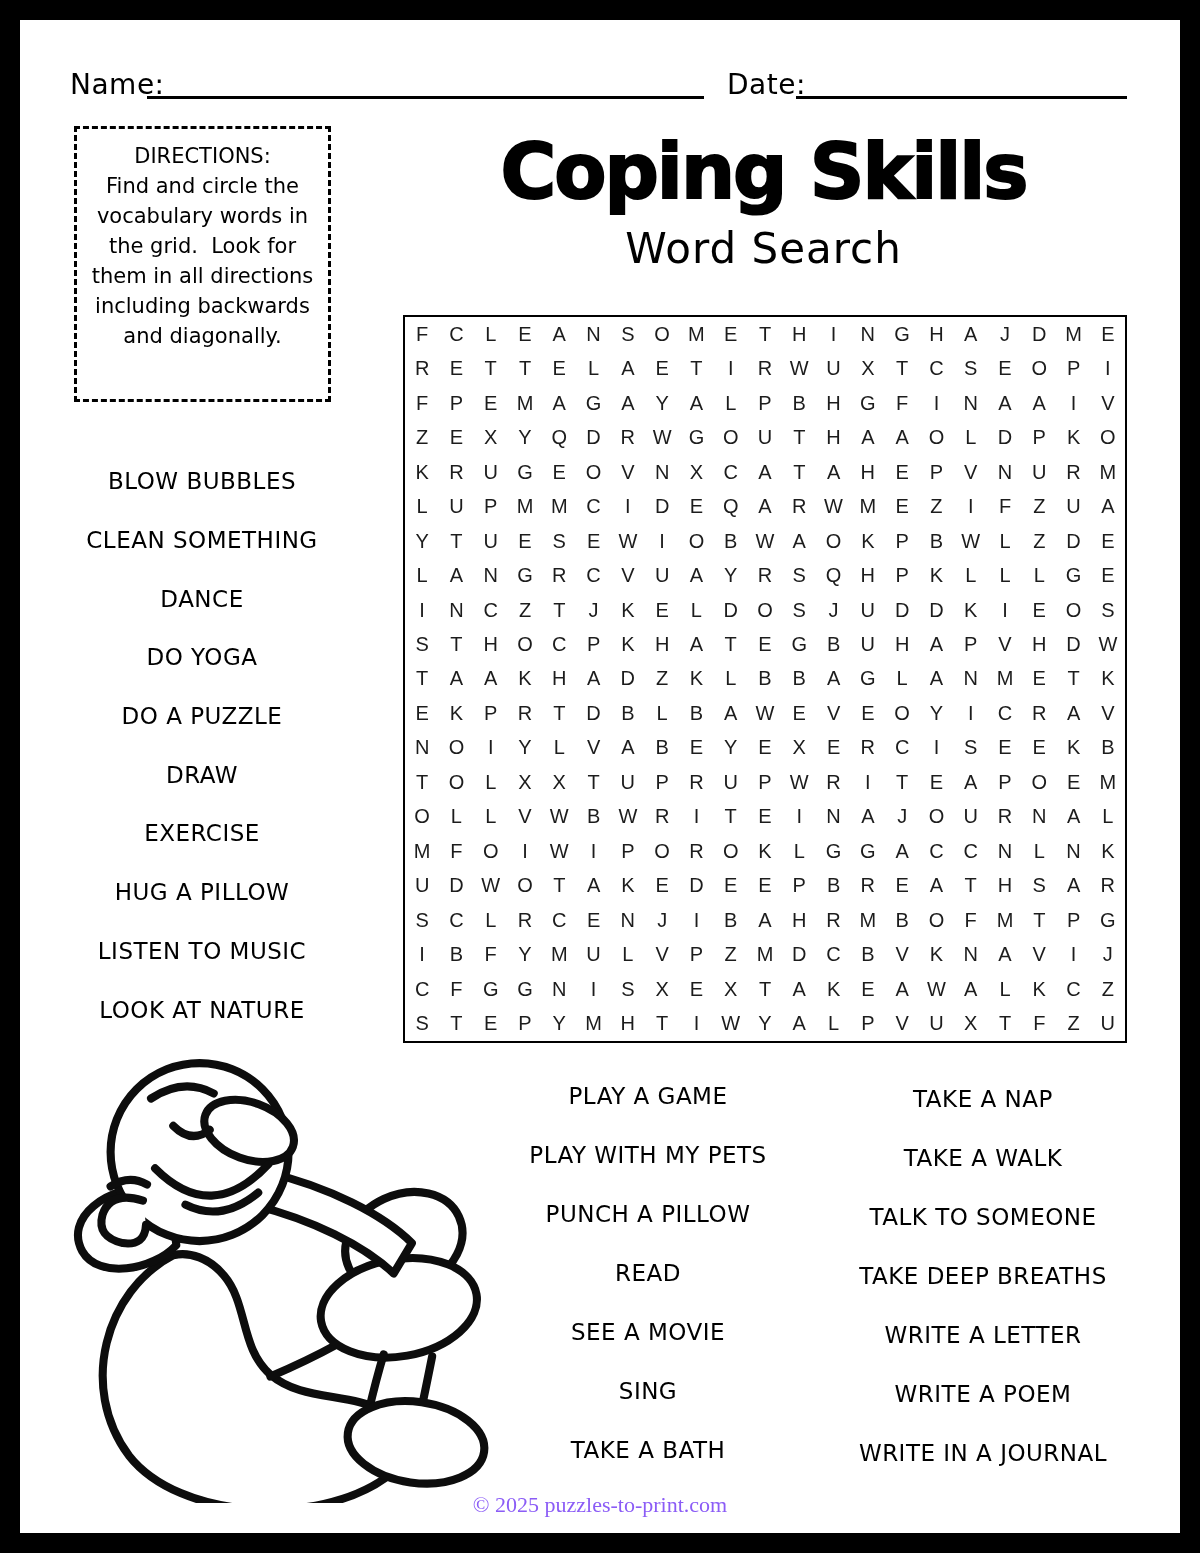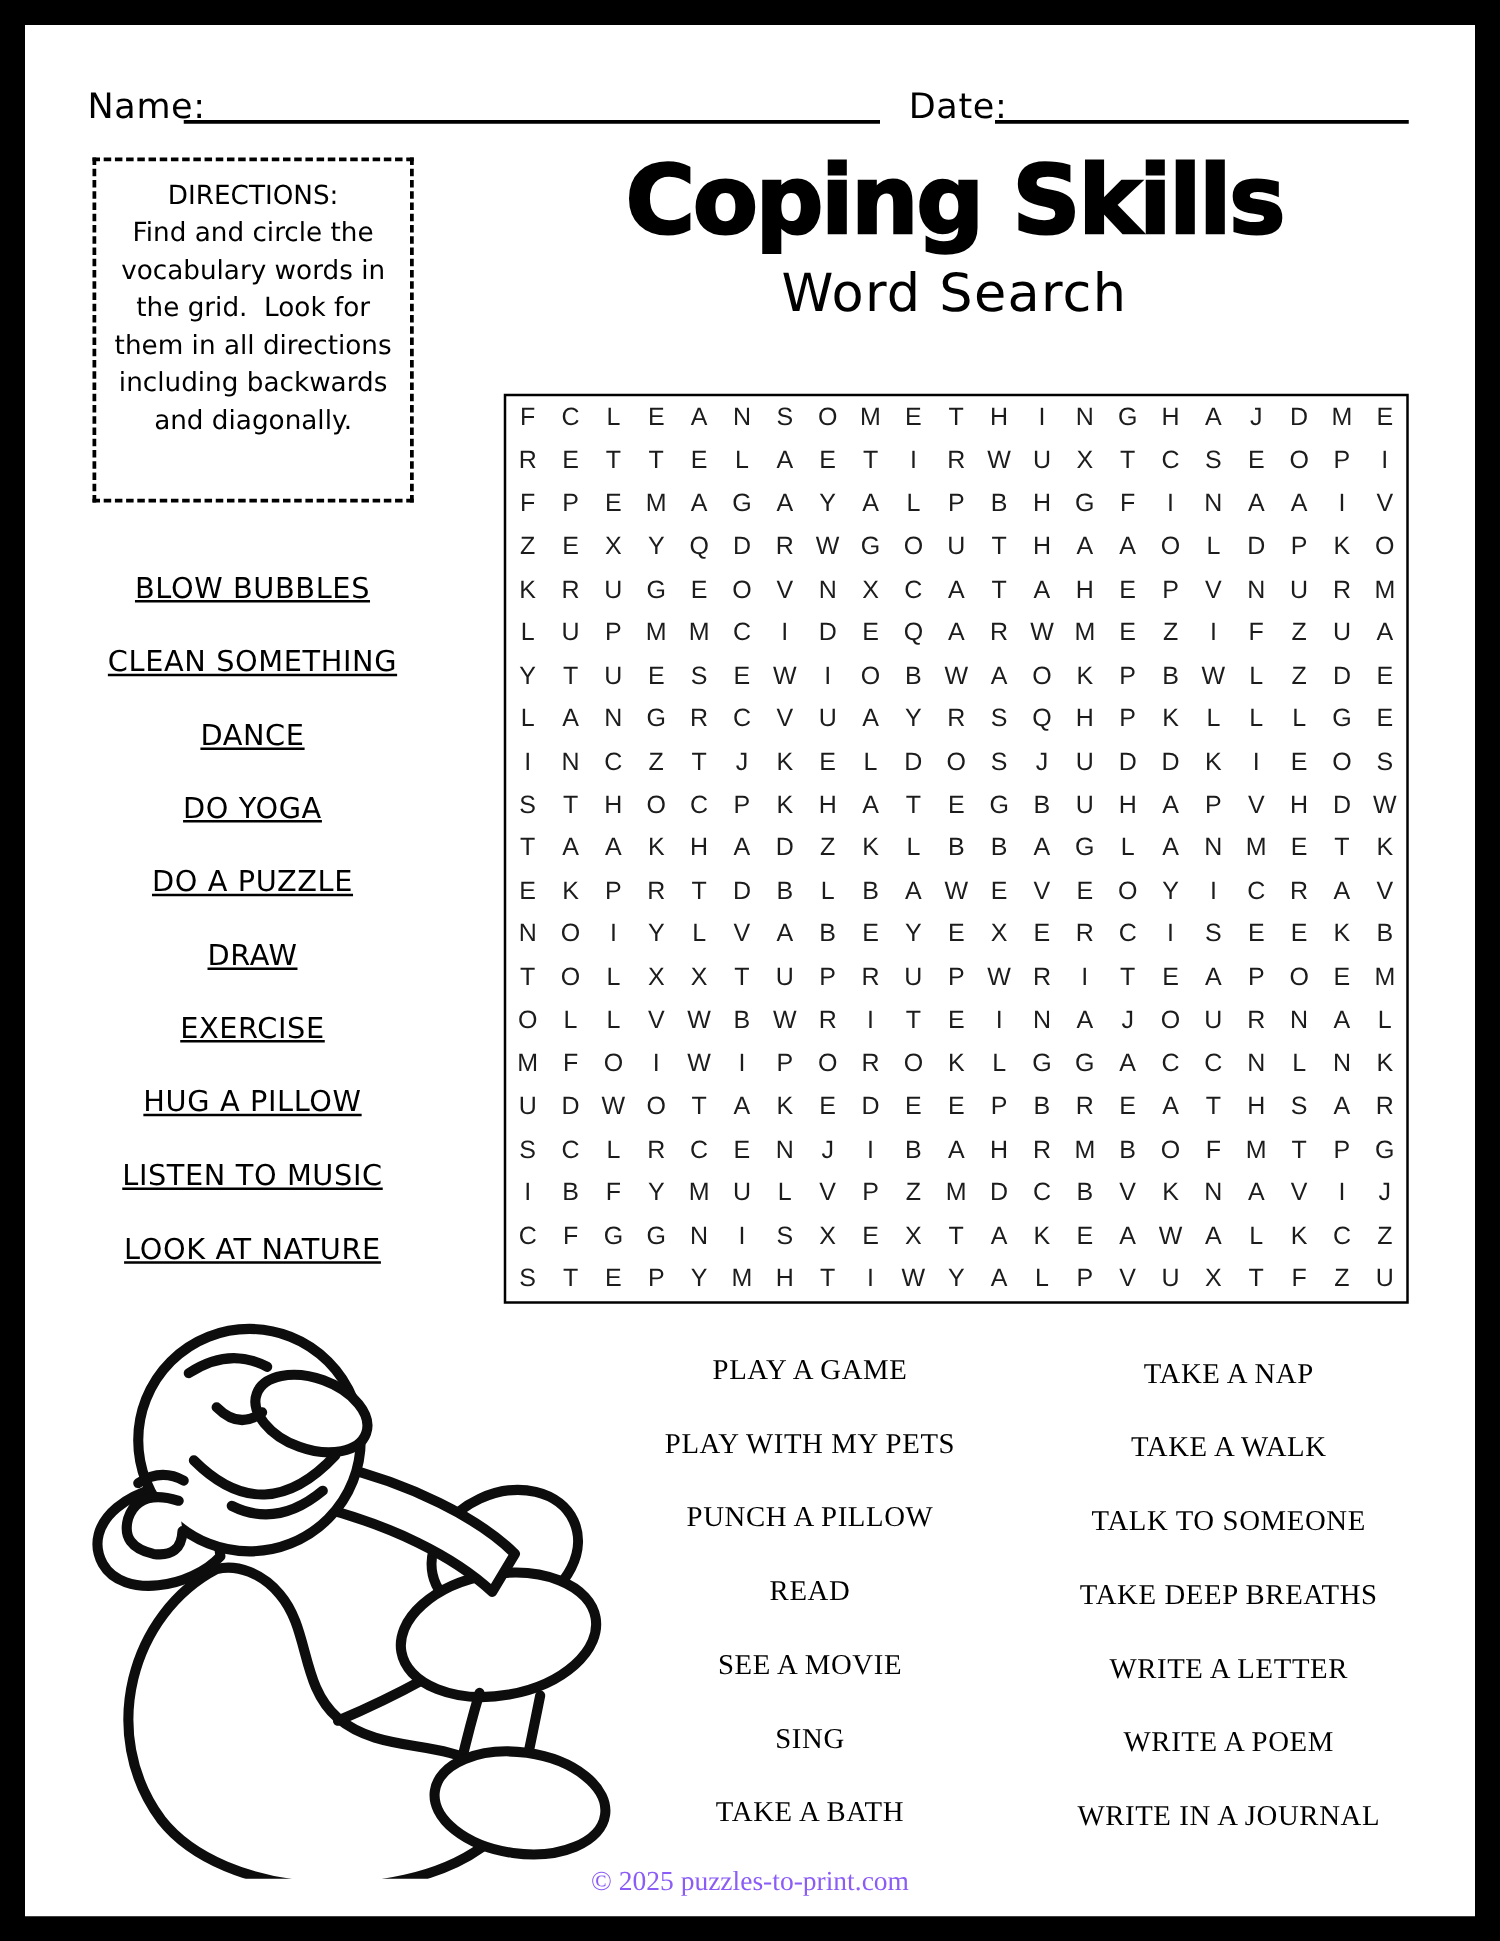--- a/index.html
+++ b/index.html
@@ -16,39 +16,39 @@
   .date-line { left:796px; top:96px; width:331px; }
 
   
   .directions { position:absolute; left:74px; top:126px; width:257px; height:276px;
     border:3px dashed #000; box-sizing:border-box; padding:12px 4px;
     text-align:center; font-size:21px; line-height:30px; }
   .directions .dir-body { white-space:pre-wrap; }
 
   
   .titles { position:absolute; left:400px; top:120px; width:727px; text-align:center; }
-  .title-main { margin:0; font-size:76px; font-weight:bold; letter-spacing:-2px; line-height:1.05;
+  .title-main { margin:12px; font-size:76px; font-weight:bold; letter-spacing:-2px; line-height:1.05;
     -webkit-text-stroke:2px #000; }
   .title-sub { margin:10px 0 0 0; font-size:42px; font-weight:normal; letter-spacing:1px; }
 
   
   .grid-box { position:absolute; left:403px; top:315px; width:724px; height:728px;
     border:2px solid #000; box-sizing:border-box; display:grid;
     font-family:"Liberation Sans", sans-serif; font-size:20px; color:#1c1c1c; }
   .grid-box .cell { display:flex; align-items:center; justify-content:center; }
 
   
   .word-list { list-style:none; margin:0; padding:0; position:absolute;
     font-size:23px; letter-spacing:0.5px; text-align:center; }
   .word-list li { display:flex; align-items:center; justify-content:center; }
-  .list-left { left:70px; top:442px; width:264px;text-decoration:underline; }
+  .list-left { left:70px; top:452px; width:264px; }
   .list-left li { height:58.7px; }
   .list-middle { left:478px; top:1066px; width:340px; }
   .list-right { left:813px; top:1069px; width:340px; }
-  .list-middle li, .list-right li { height:59px;font-family:Liberation Serif, serif; }
+  .list-middle li, .list-right li { height:59px; }
 
   
   .cartoon { position:absolute; left:60px; top:1053px; }
 
   
   .footer { position:absolute; left:0; top:1492px; width:100%; text-align:center;
     font-family:"Liberation Serif", serif; font-size:22px; color:#8b5cf6; }
 </style>
 </head>
 <body>

